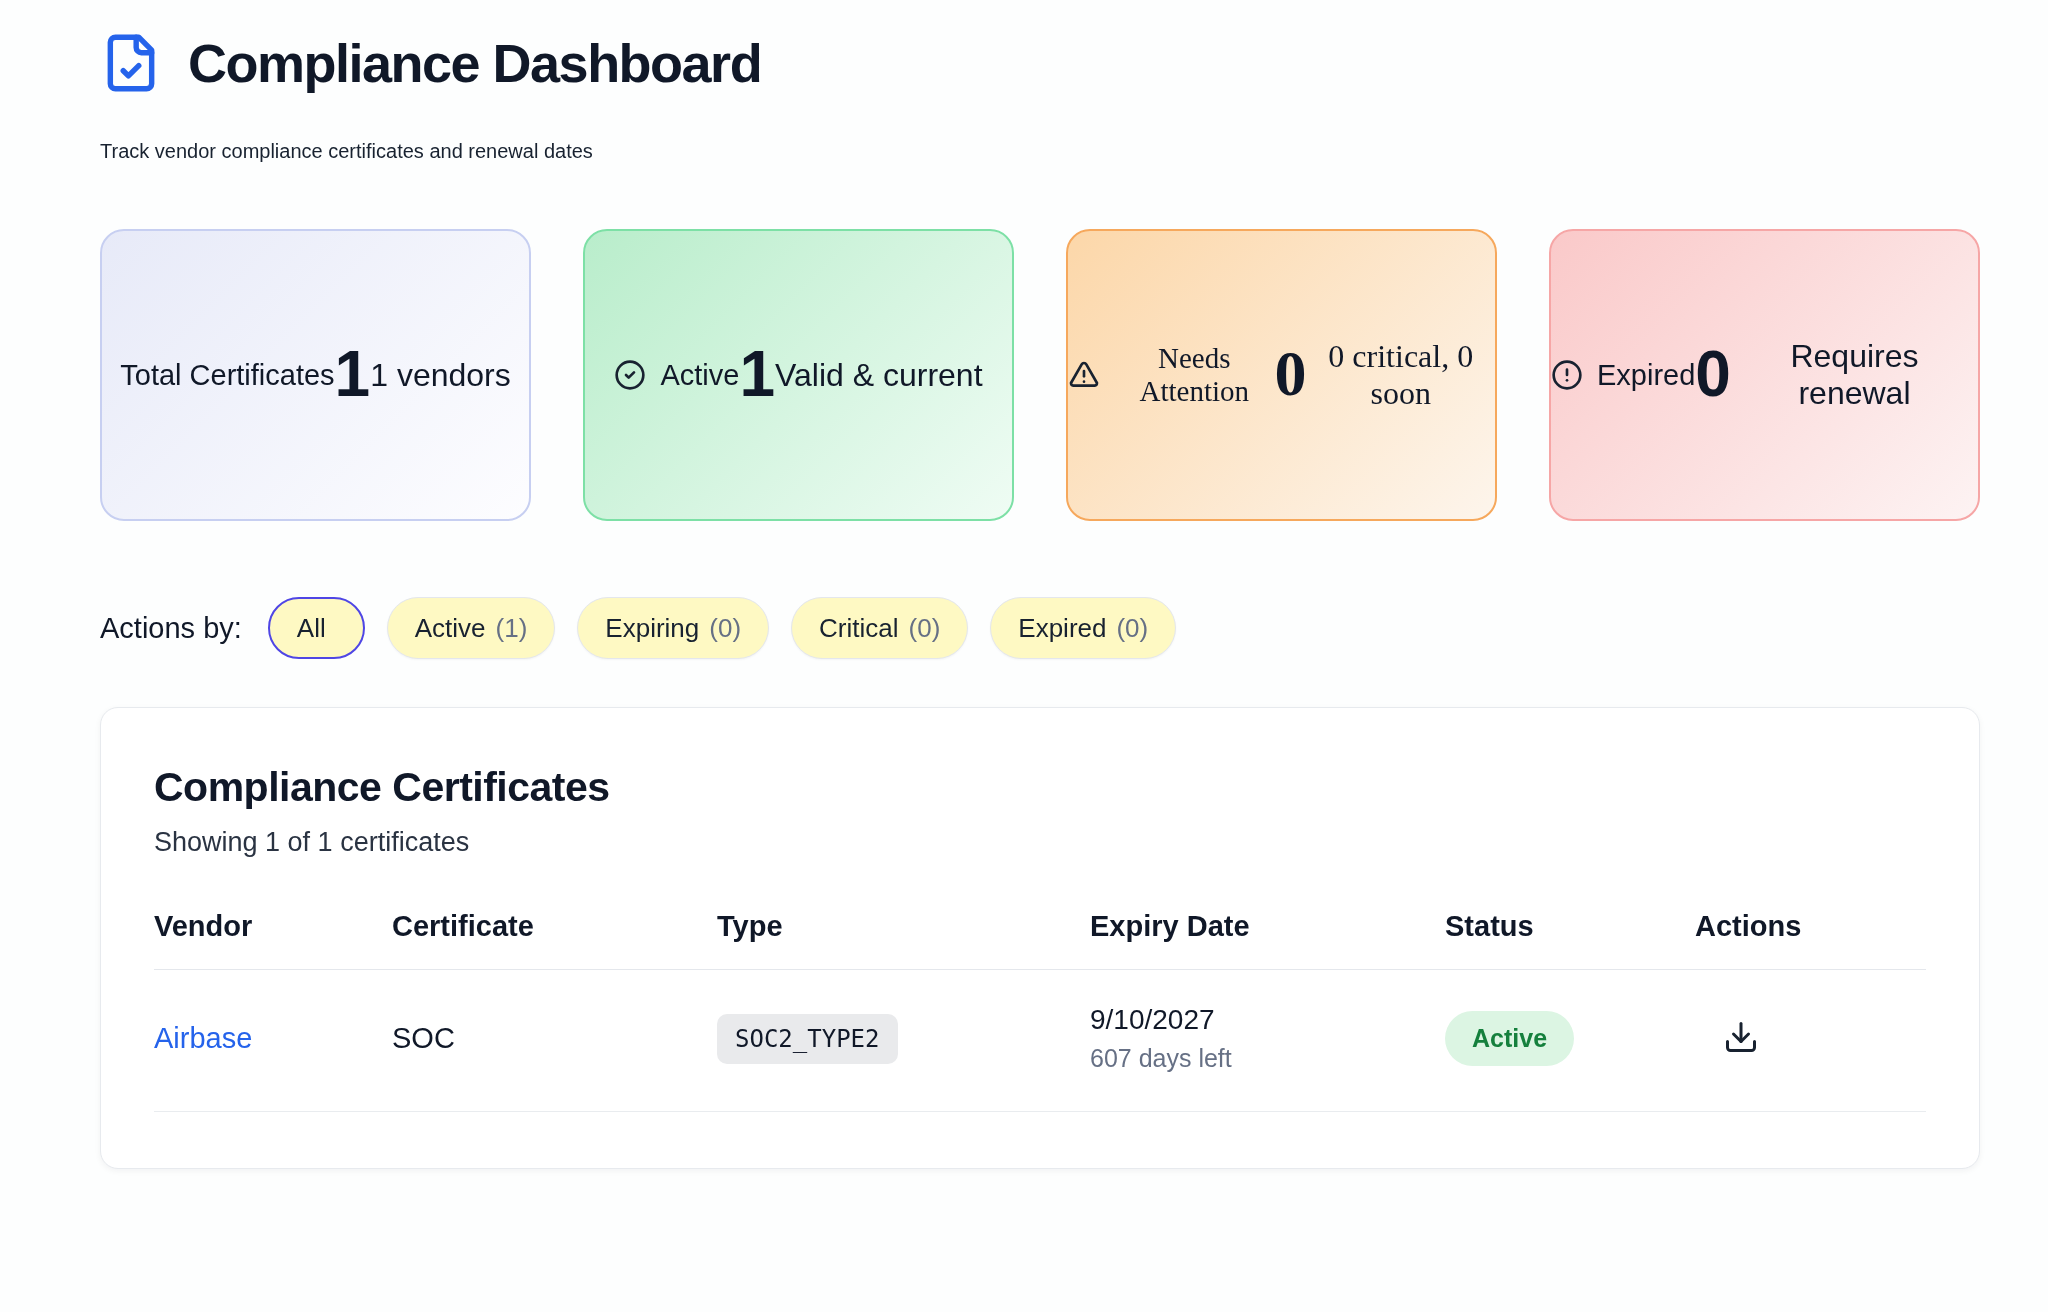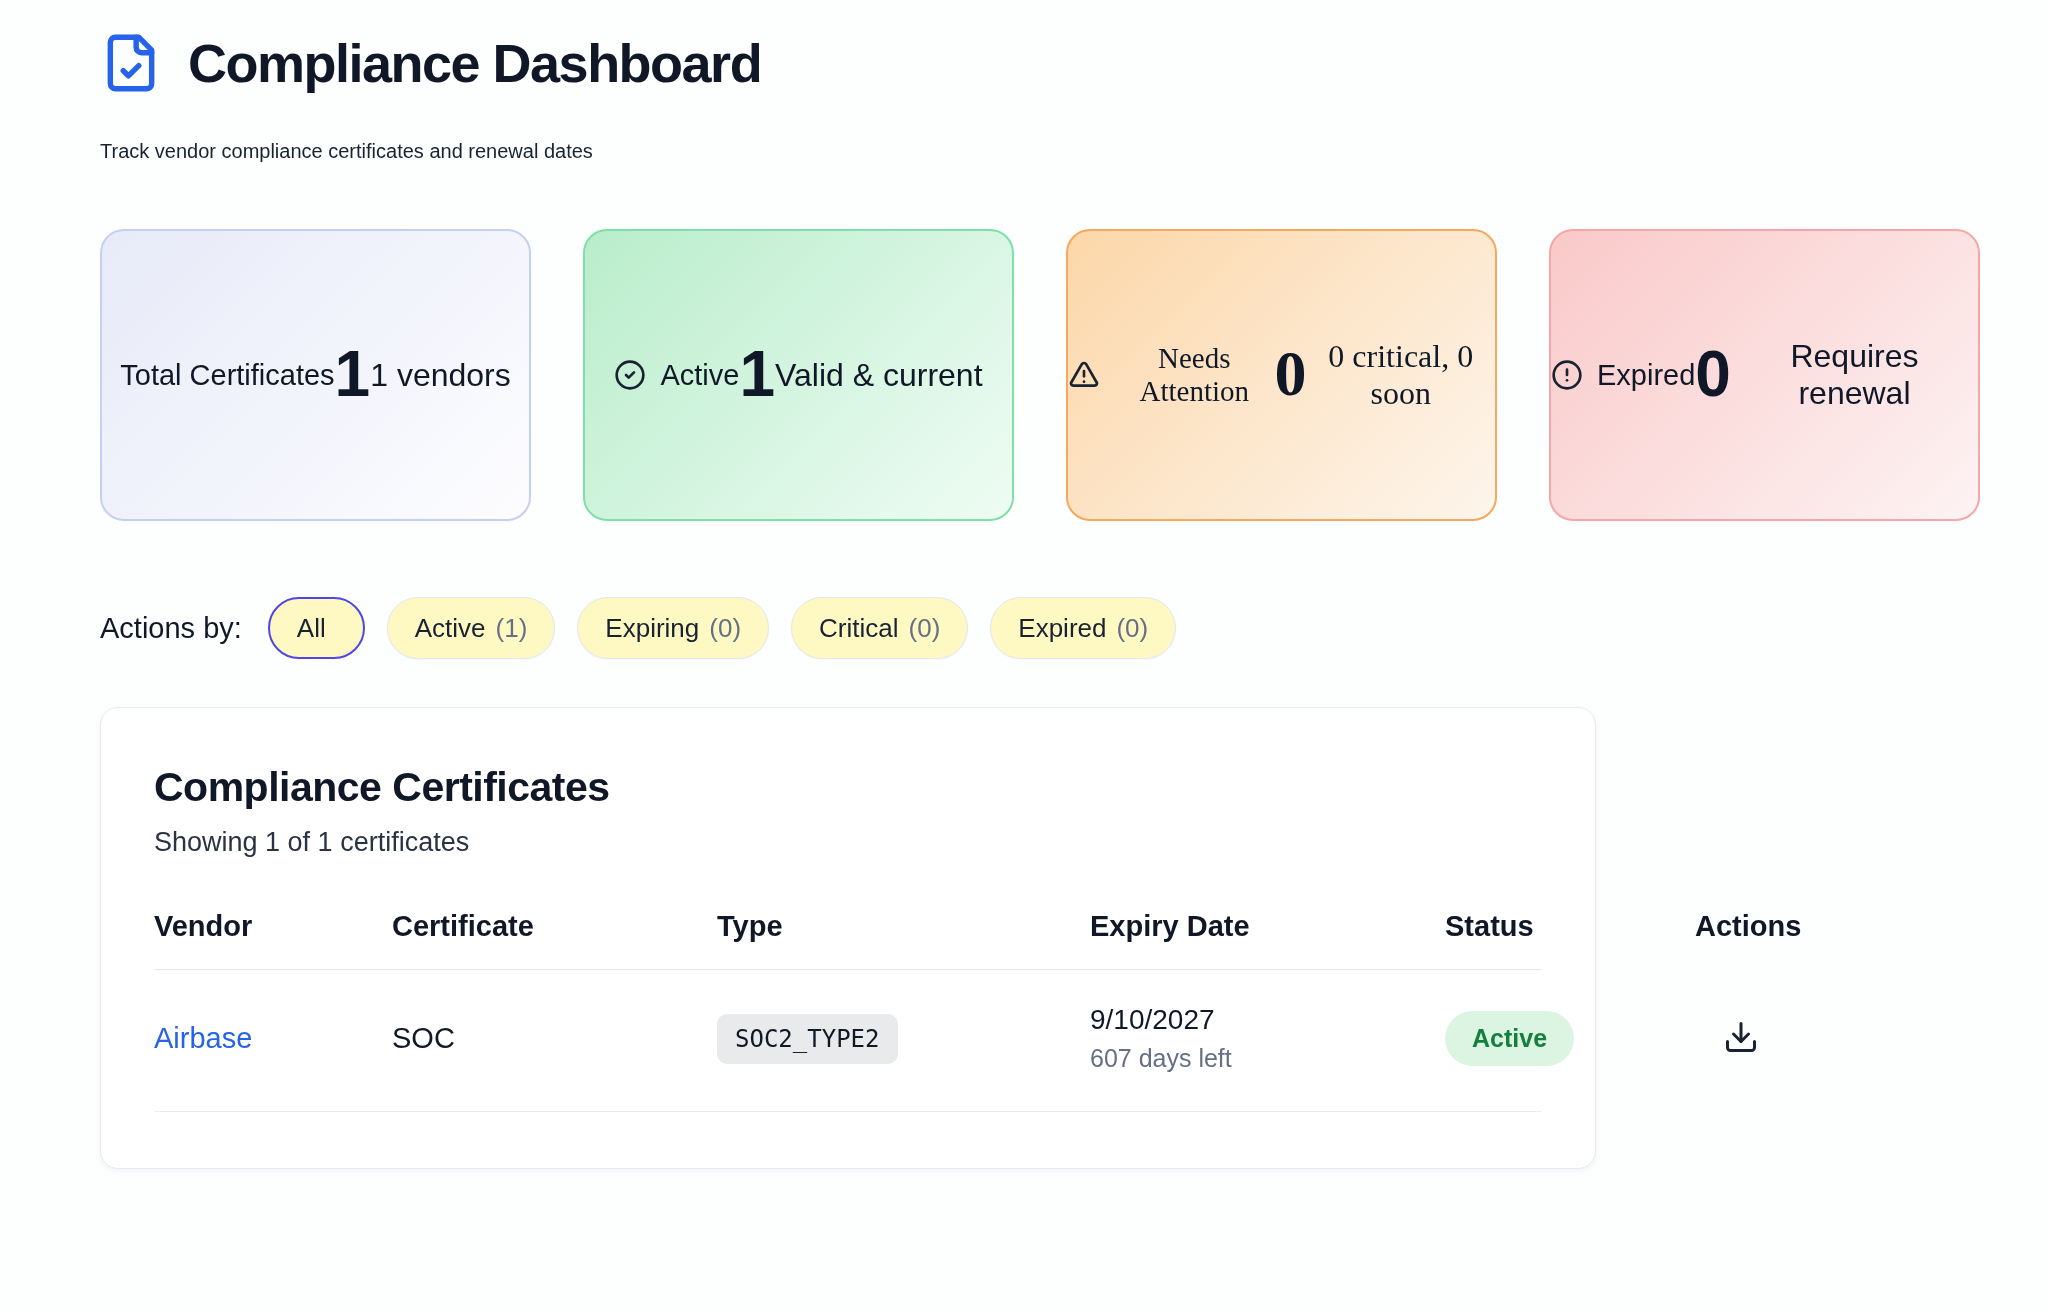--- a/index.html
+++ b/index.html
@@ -47,21 +47,21 @@
     height: 62px; padding: 0 27px; border-radius: 999px; background: #fef9c3;
     border: 1.5px solid #e4e7ec; font-family: "Liberation Sans", sans-serif;
     font-size: 26px; color: #182230; display: inline-flex; align-items: center; gap: 10px;
     cursor: pointer; box-shadow: 0 1px 2px rgba(16,24,40,0.04);
   }
   .pill-selected { border: 2.5px solid #4f46e5; box-shadow: none; }
   .pill-count { color: #667085; }
 
   
   .panel {
-    margin-top: 48px; width: 1496px; min-height: 462px;
+    margin-top: 48px; width: 1880px; min-height: 462px;
     background: #ffffff; border: 1px solid #e7eaee; border-radius: 18px;
     box-shadow: 0 2px 6px rgba(16,24,40,0.05);
     padding: 56px 53px 54px;
   }
   .panel-title { font-size: 41px; font-weight: 700; color: #101828; letter-spacing: -0.5px; }
   .panel-sub { margin-top: 16px; font-size: 27px; color: #2a3342; }
 
   .table { margin-top: 52px; }
   .thead, .trow {
     display: grid;

